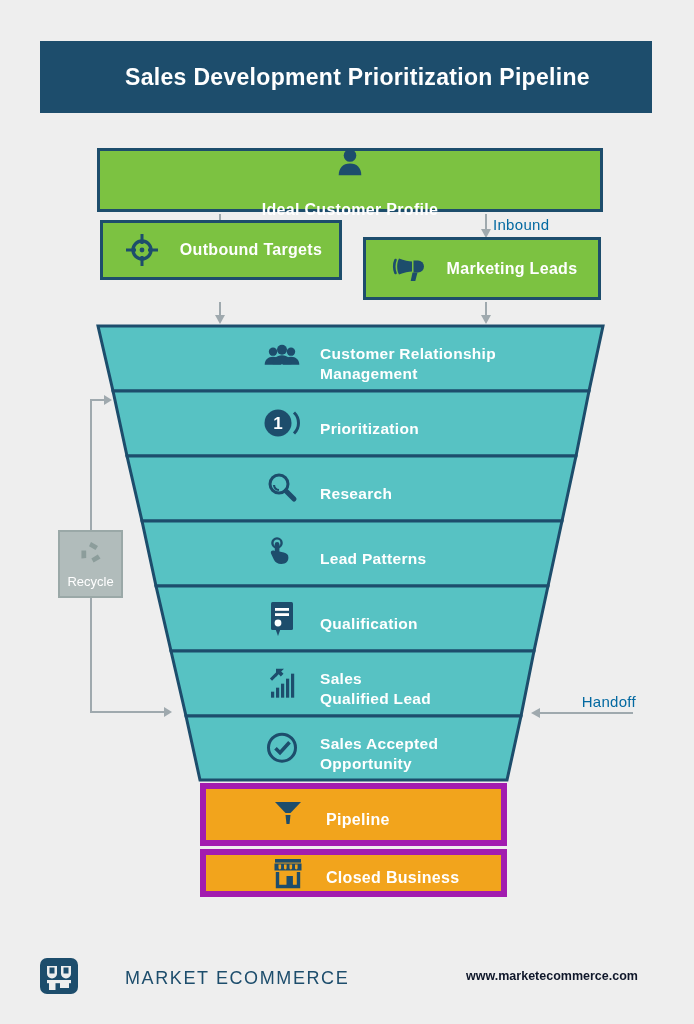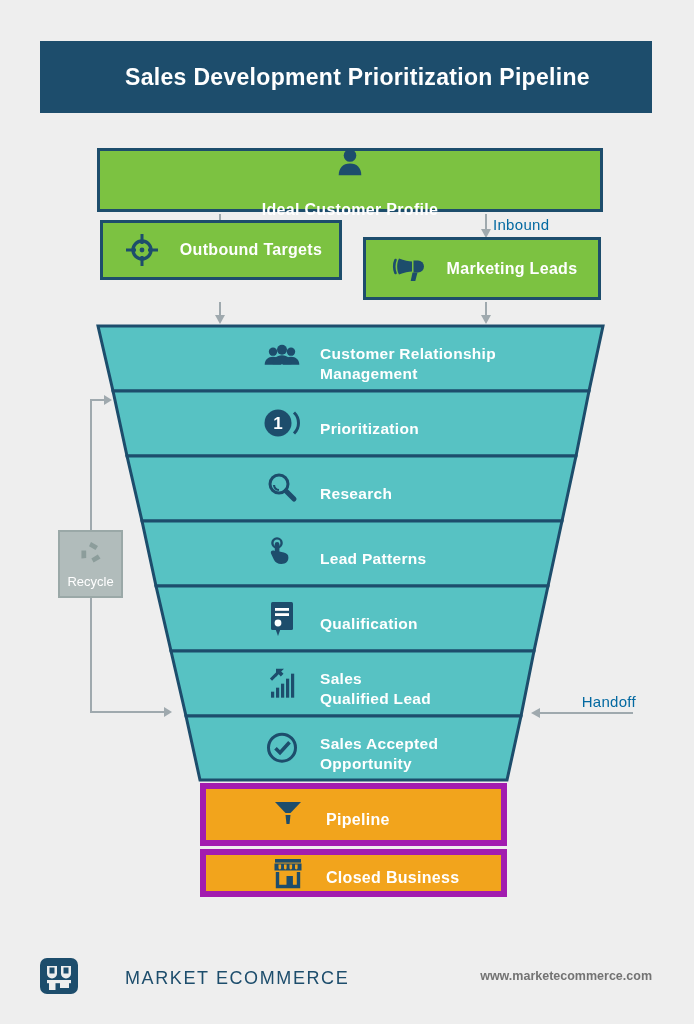--- a/index.html
+++ b/index.html
@@ -62,22 +62,22 @@
   .lab-inbound { left:493px; top:216px; }
   .lab-handoff { left:558px; top:693px; width:78px; text-align:right; }
 
   
   .footer-logo { position:absolute; left:39px; top:955px; }
   .brand {
     position:absolute; left:87px; top:968px; color:#1d4d6c;
     font-weight:normal; font-size:18px; letter-spacing:1.6px;margin-left:38px;
   }
   .site {
-    position:absolute; left:452px; top:969px; width:200px; text-align:right;
-    color:#737373; font-weight:bold; font-size:12.5px;
+    position:absolute; left:452px; top:969px; width:200px; text-align:center;
+    color:#0f172a; font-weight:bold; font-size:12.5px;
   }
 </style>
 </head>
 <body>
 
 <div class="canvas">
 
   <svg class="layer" viewBox="0 0 694 1024">
     <g fill="#57c2c3" stroke="#1d4d6c" stroke-width="3" stroke-linejoin="miter">
       <polygon points="98,326 603,326 589,391 113,391"></polygon>

